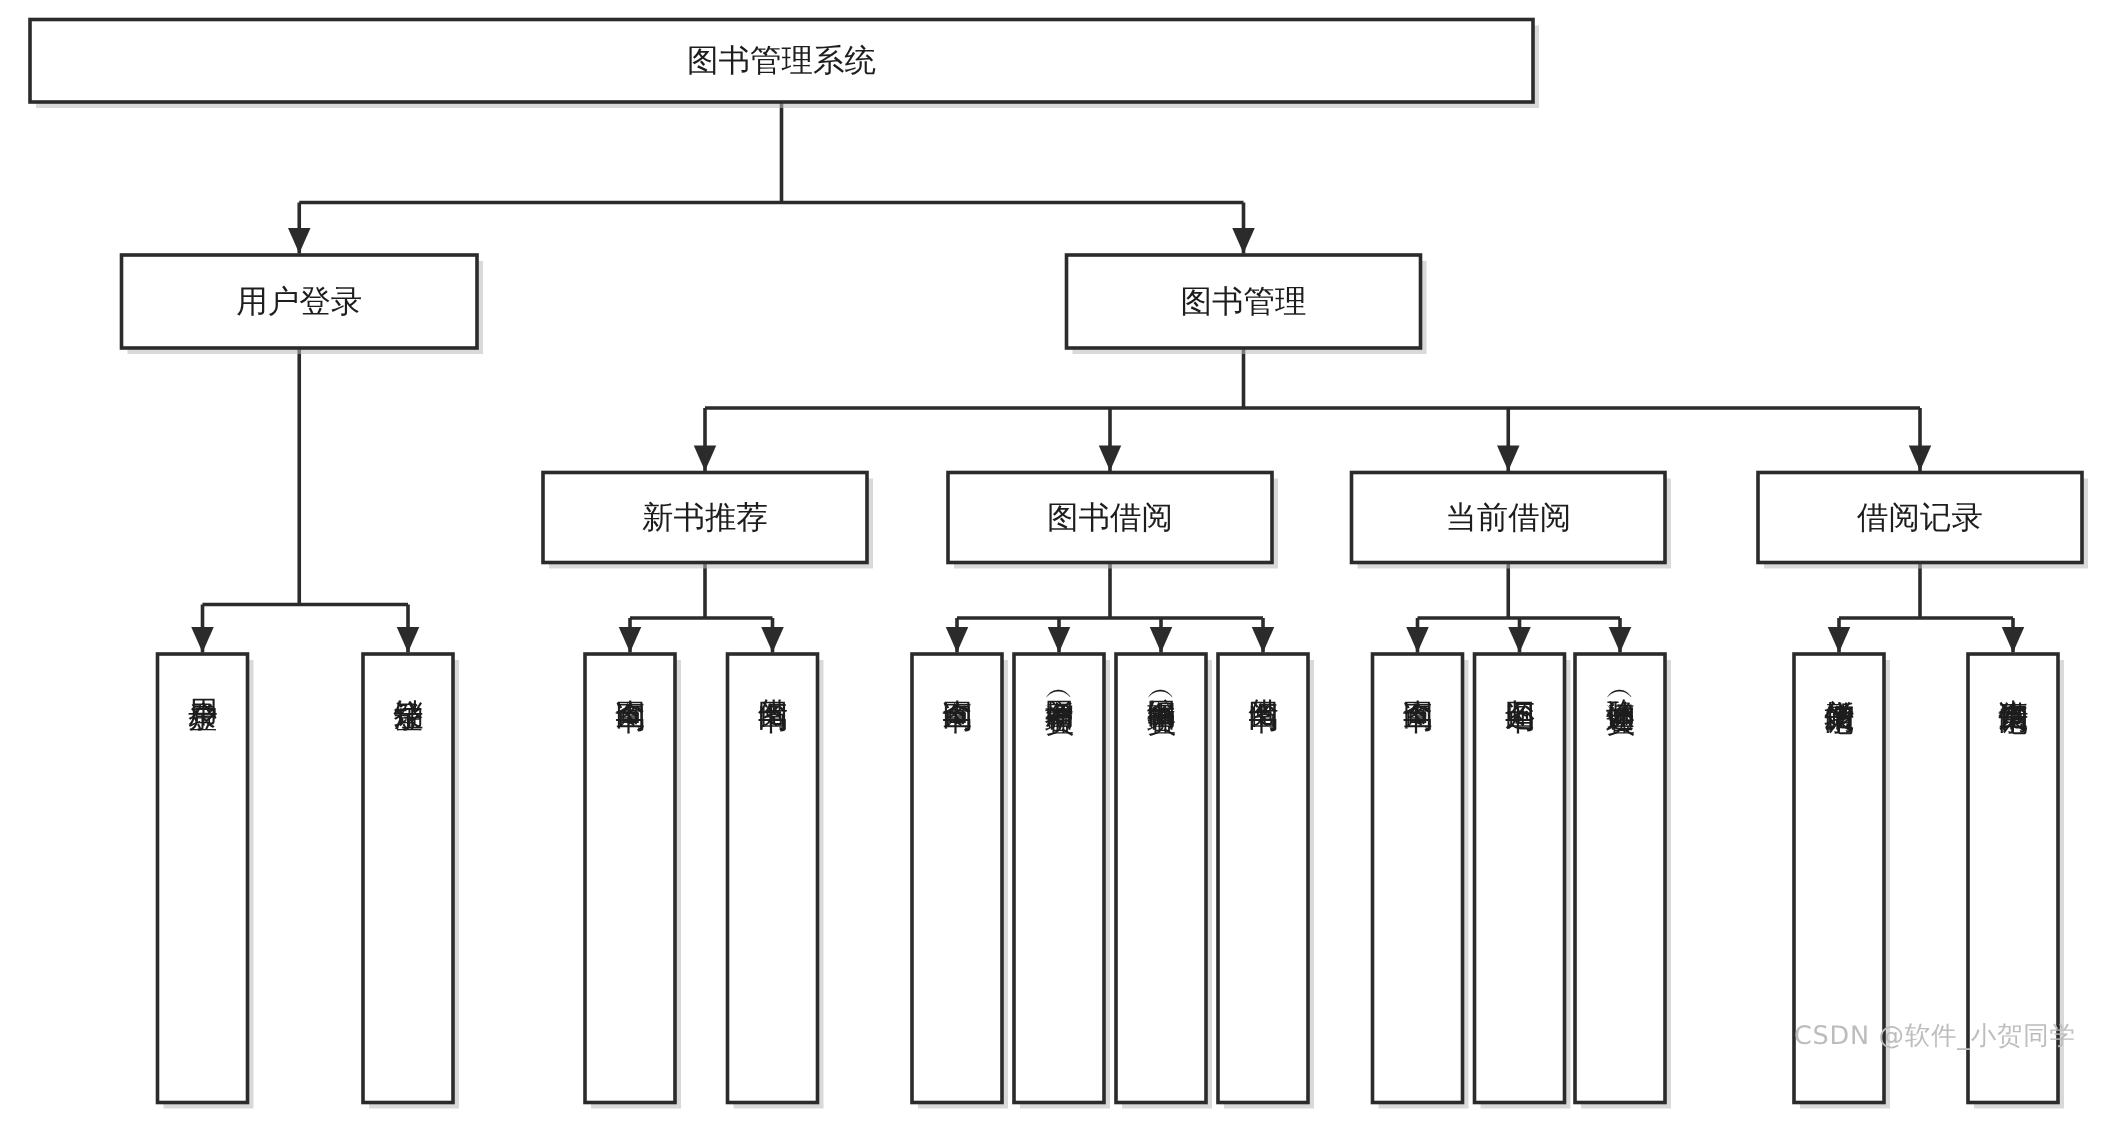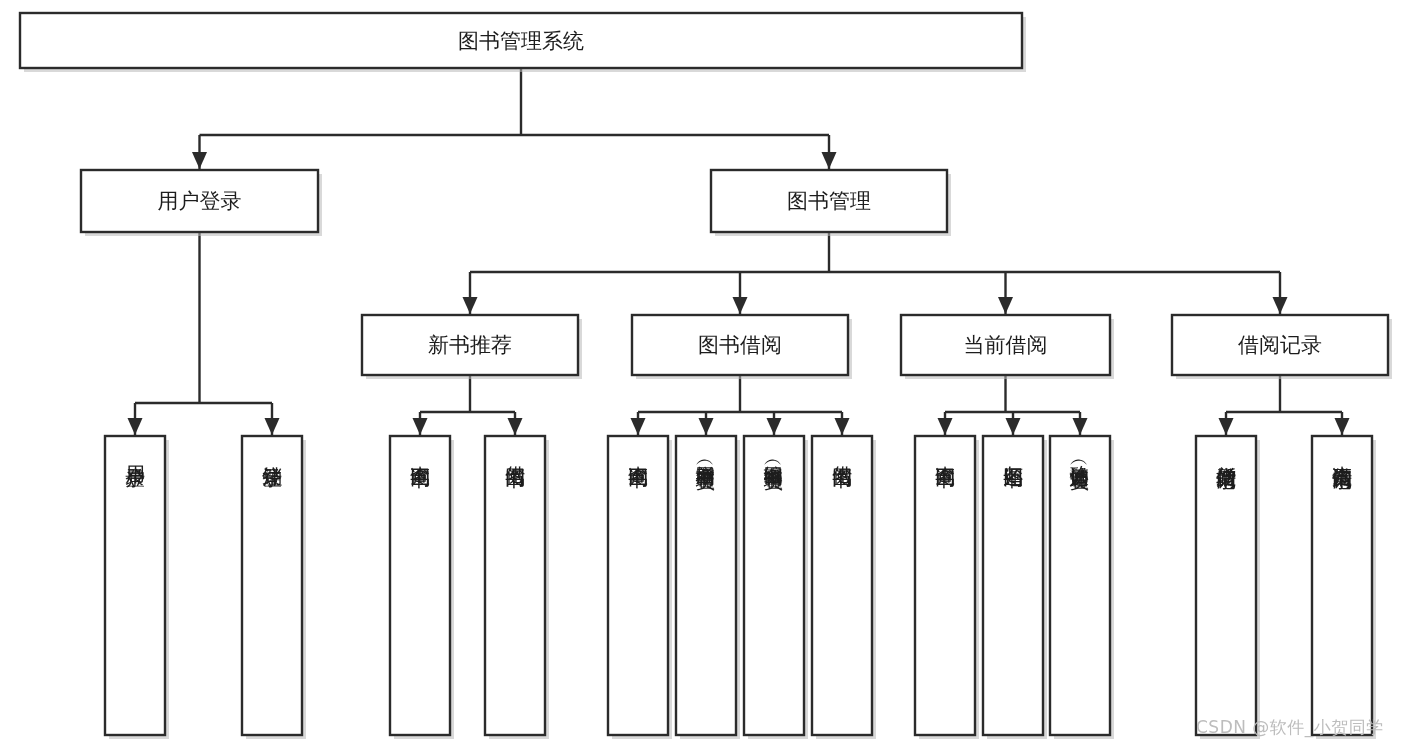--- a/index.html
+++ b/index.html
@@ -196,14 +196,14 @@
       <div class="leaf-label" style="left: 608px; top: 450px; width: 60px; height: 279px;">查询图书</div>
       <div class="leaf-label" style="left: 676px; top: 450px; width: 60px; height: 279px; font-size: 19px;">新增图书（管理员）</div>
       <div class="leaf-label" style="left: 744px; top: 450px; width: 60px; height: 279px; font-size: 19px;">编辑图书（管理员）</div>
       <div class="leaf-label" style="left: 812px; top: 450px; width: 60px; height: 279px;">借阅图书</div>
       <div class="leaf-label" style="left: 915px; top: 450px; width: 60px; height: 279px;">查询图书</div>
       <div class="leaf-label" style="left: 983px; top: 450px; width: 60px; height: 279px;">归还图书</div>
       <div class="leaf-label" style="left: 1050px; top: 450px; width: 60px; height: 279px; font-size: 19px;">确认归还（管理员）</div>
       <div class="leaf-label" style="left: 1196px; top: 450px; width: 60px; height: 279px;">新增借阅记录</div>
       <div class="leaf-label" style="left: 1312px; top: 450px; width: 60px; height: 279px;">查询借阅记录</div>
     </div>
-  <div class="watermark" style="left:1196px; top:716px;">CSDN @软件_小贺同学</div>
+  <div class="watermark" style="left:1196px; top:679px;">CSDN @软件_小贺同学</div>
 </div>
 
 </body></html>

